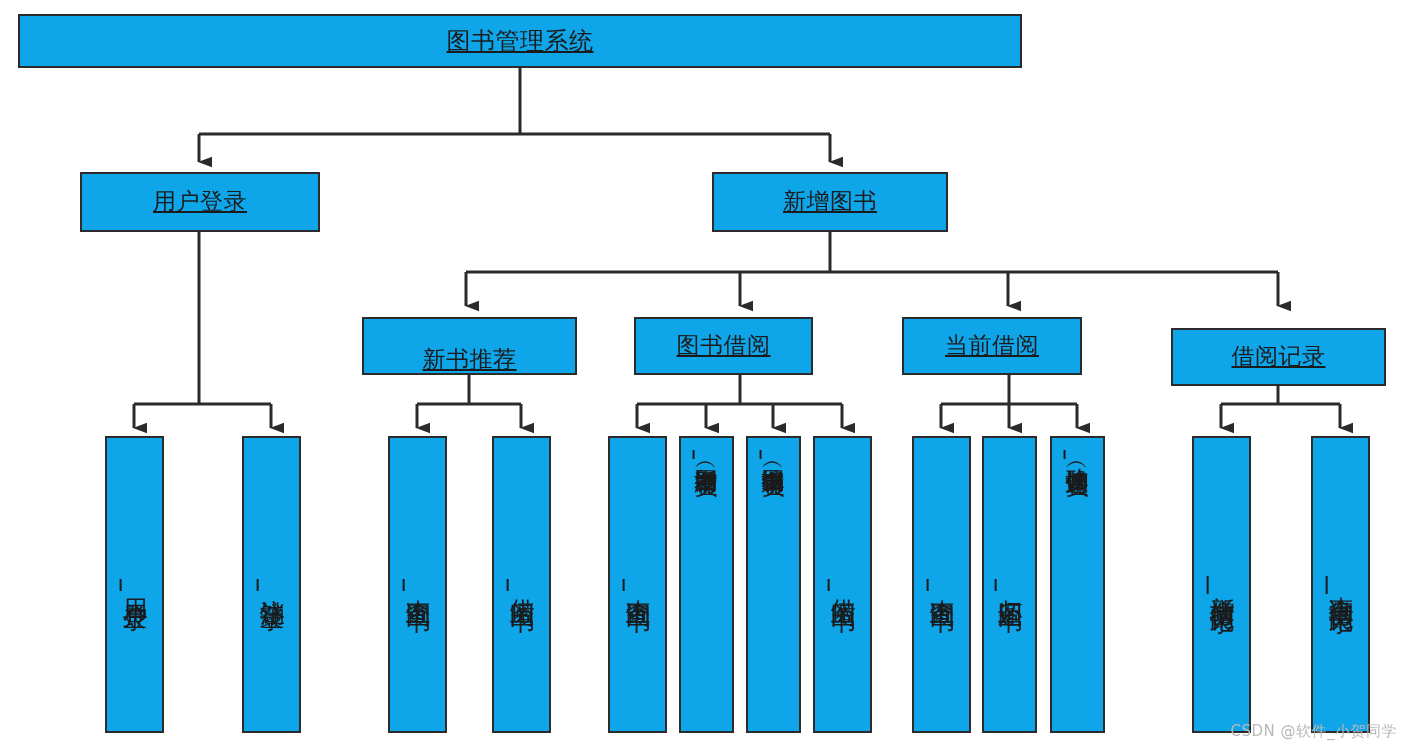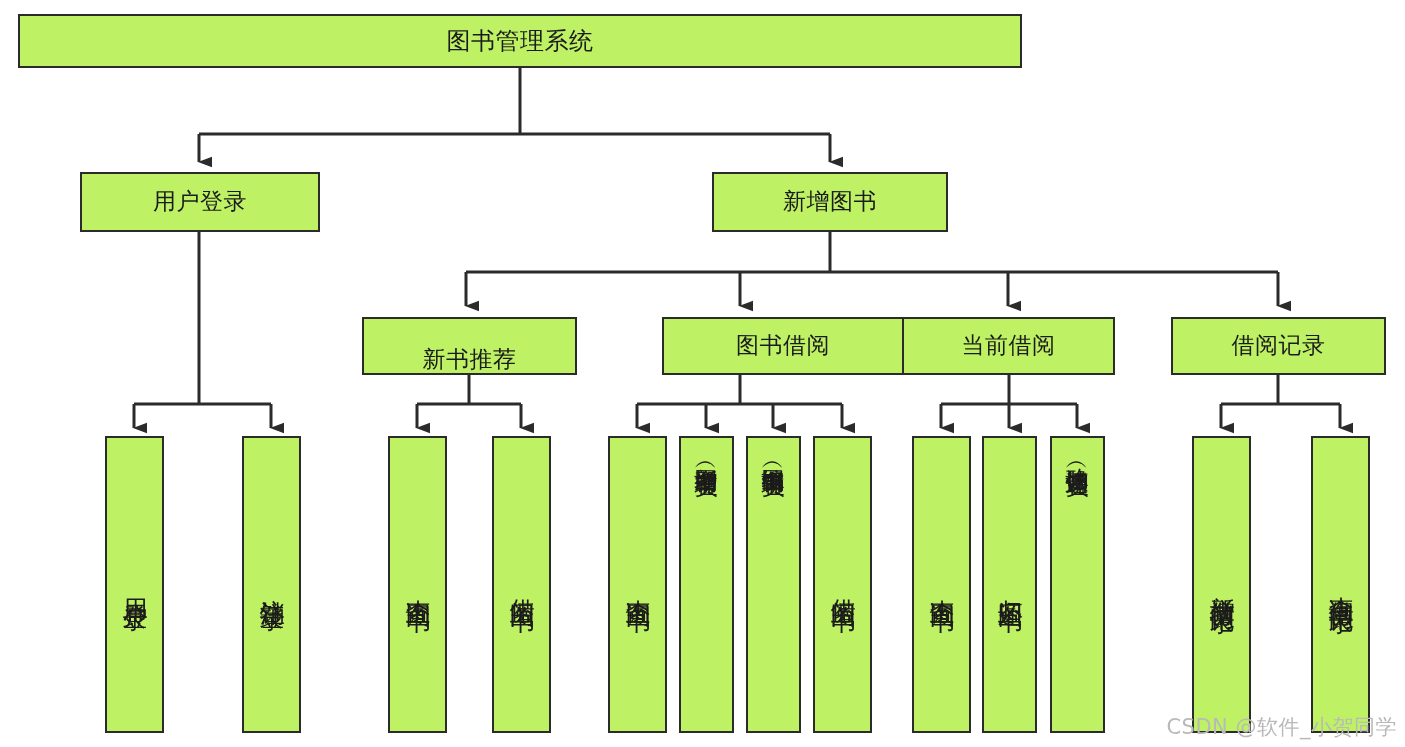--- a/index.html
+++ b/index.html
@@ -22,27 +22,28 @@
     position: absolute;
     left: 0;
     top: 0;
     width: 1405px;
     height: 747px;
     pointer-events: none;
   }
   .node {
     position: absolute;
     box-sizing: border-box;
-    background: #bef264;
+    background: #0ea5e9;
     border: 2.5px solid #2b2b2b;
     display: flex;
     align-items: center;
     justify-content: center;
     color: #1b1b1b;
     z-index: 2;
+    text-decoration: underline;
   }
   .node .label {
     display: block;
     text-align: center;
     line-height: 1.18;
     white-space: nowrap;
   }
   
   .node.horiz .label {
     font-size: 23px;
@@ -70,21 +71,21 @@
     letter-spacing: 1px;
   }
   .node.vert.center {
     align-items: center;
     padding-top: 0;
   }
   #watermark {
     position: absolute;
     right: 8px;
     bottom: 6px;
-    font-size: 21px;
+    font-size: 15px;
     color: #b9b9b9;
     letter-spacing: 0.5px;
     z-index: 5;
     white-space: nowrap;
   }
 </style>
 </head>
 <body>
 
 <div id="diagram-root">
@@ -150,29 +151,29 @@
   </div>
 
   <div class="node horiz" style="left:712px; top:172px; width:236px; height:60px;">
     <span class="label">新增图书</span>
   </div>
 
   <div class="node horiz" style="left:362px; top:317px; width:215px; height:58px;align-items:flex-end;">
     <span class="label">新书推荐</span>
   </div>
 
-  <div class="node horiz" style="left:634px; top:317px; width:242px; height:58px;margin-left:28px;">
+  <div class="node horiz" style="left:634px; top:317px; width:179px; height:58px;">
     <span class="label">图书借阅</span>
   </div>
 
-  <div class="node horiz" style="left:902px; top:317px; width:213px; height:58px;">
+  <div class="node horiz" style="left:902px; top:317px; width:180px; height:58px;">
     <span class="label">当前借阅</span>
   </div>
 
-  <div class="node horiz" style="left:1171px; top:317px; width:215px; height:58px;justify-content:center;">
+  <div class="node horiz" style="left:1171px; top:328px; width:215px; height:58px;justify-content:center;">
     <span class="label">借阅记录</span>
   </div>
 
   <div class="node vert center" style="left:105px; top:436px; width:59px; height:297px;">
     <span class="label">用户登录</span>
   </div>
   <div class="node vert center" style="left:242px; top:436px; width:59px; height:297px;">
     <span class="label">注销登录</span>
   </div>
 

